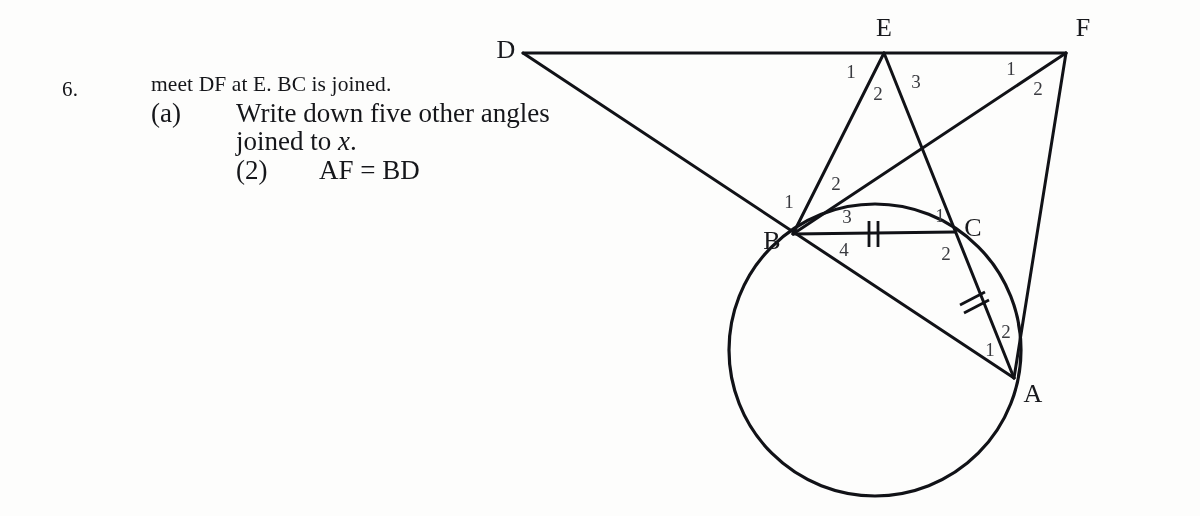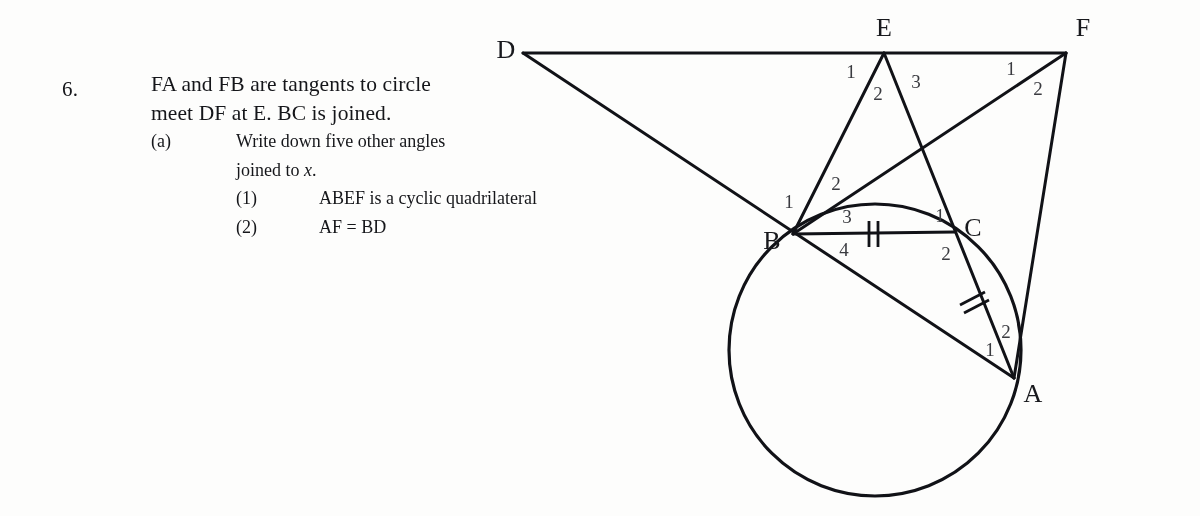--- a/index.html
+++ b/index.html
@@ -41,21 +41,21 @@
   .line {
     font-size: 21.5px;
     line-height: 28.5px;
     white-space: nowrap;
     letter-spacing: 0.1px;
   }
   .line.gap-top { margin-top: 10px; }
   .sub {
     position: relative;
     display: block;
-    font-size: 18px;
+    font-size: 27px;
     line-height: 28.5px;
     white-space: nowrap;
   }
   .sub .tag {
     display: inline-block;
     width: 85px;
   }
   .sub .tag2 {
     display: inline-block;
     width: 83px;
@@ -116,35 +116,31 @@
 <body>
 
 <div id="page">
 
   <div id="problem">
 
     <div class="qnum">6.</div>
 
     <div class="body-col">
 
-      <div class="line">FA and FB are tangents to circle</div>
 
 
       <div class="line">meet DF at E.  BC is joined.</div>
 
       <div class="sub">
         <span class="tag">(a)</span><span>Write down five other angles</span>
       </div>
       <div class="sub">
         <span class="tag"></span><span>joined to </span><span class="ital">x</span><span>.</span>
       </div>
 
-      <div class="sub deep">
-        <span class="tag2">(1)</span><span>ABEF is a cyclic quadrilateral</span>
-      </div>
       <div class="sub deep">
         <span class="tag2">(2)</span><span>AF = BD</span>
       </div>
 
 
     </div>
   </div>
 
   <div id="diagram">
     <svg width="1200" height="516" viewBox="0 0 1200 516" xmlns="http://www.w3.org/2000/svg">

